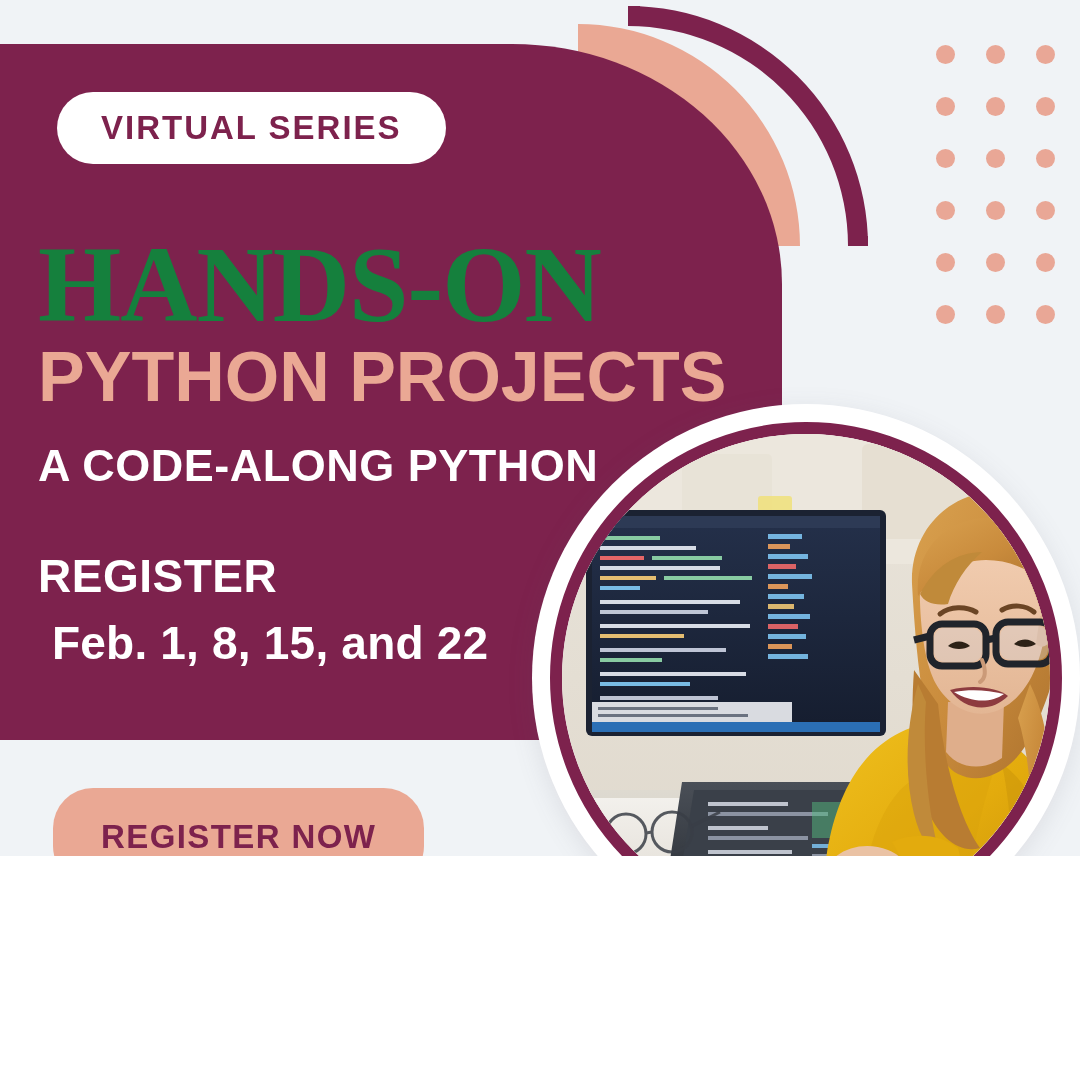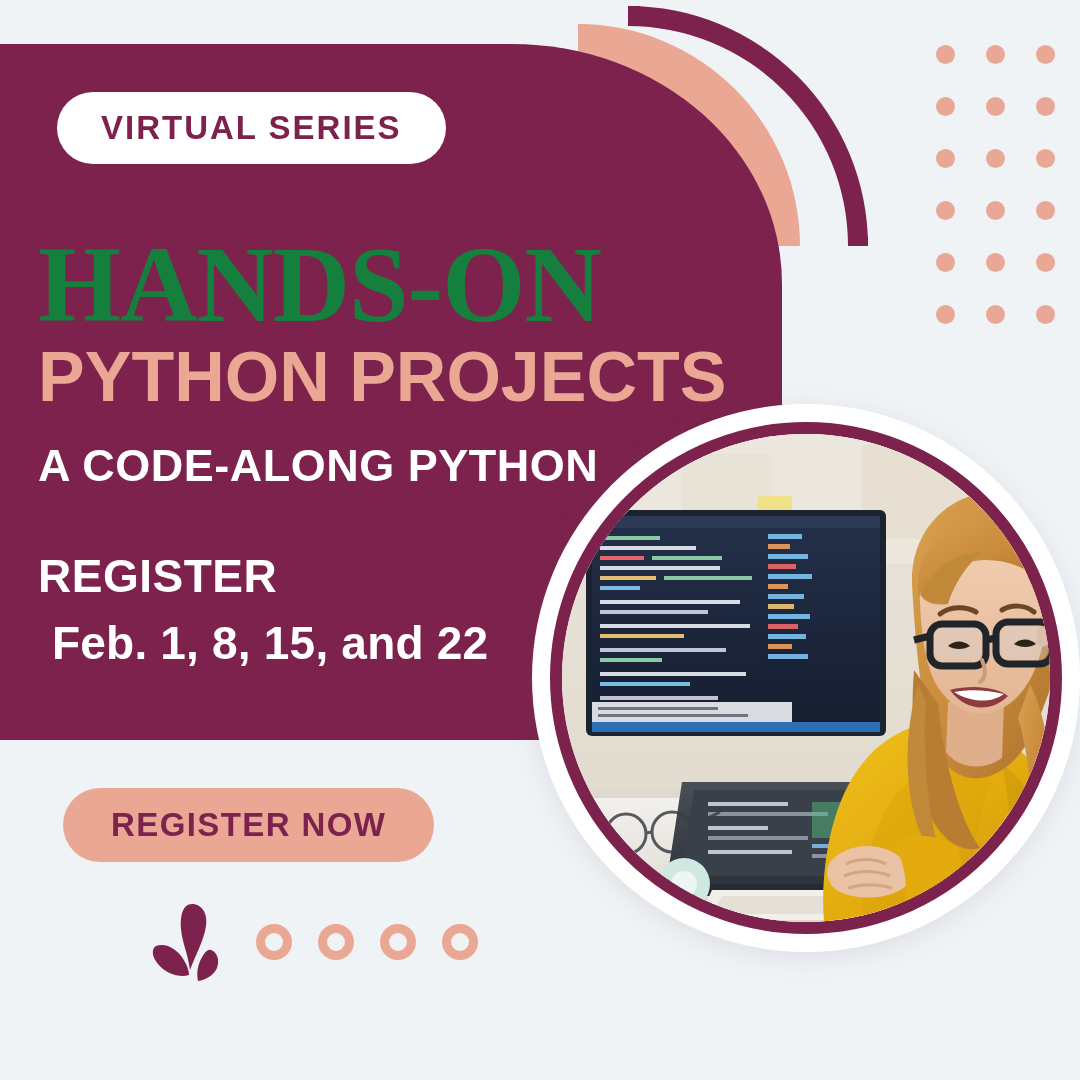--- a/index.html
+++ b/index.html
@@ -3,21 +3,21 @@
 <meta charset="utf-8">
 <style>
   html, body {
     margin: 0;
     padding: 0;
     background: #ffffff;
   }
   #poster {
     position: relative;
     width: 1080px;
-    height: 1080px;
+    height: 856px;
     overflow: hidden;
     background: #f0f3f6;
     font-family: "Liberation Sans", sans-serif;
     -webkit-font-smoothing: antialiased;
   }
 
   
   .arc-layer {
     position: absolute;
     top: 0;
@@ -133,24 +133,24 @@
     font-weight: bold;
     letter-spacing: 0.2px;
     line-height: 1.16;
     margin: 14px;
     white-space: nowrap;
   }
 
   
   .cta {
     position: absolute;
-    left: 63px;
+    left: 53px;
     top: 788px;
     height: 74px;
-    padding: 0 48px;
+    padding: 12px 48px;
     display: flex;
     align-items: center;
     justify-content: center;
     background: #eaa894;
     border-radius: 40px;
     z-index: 6;
     border: none;
     cursor: pointer;
   }
   .cta-text {

